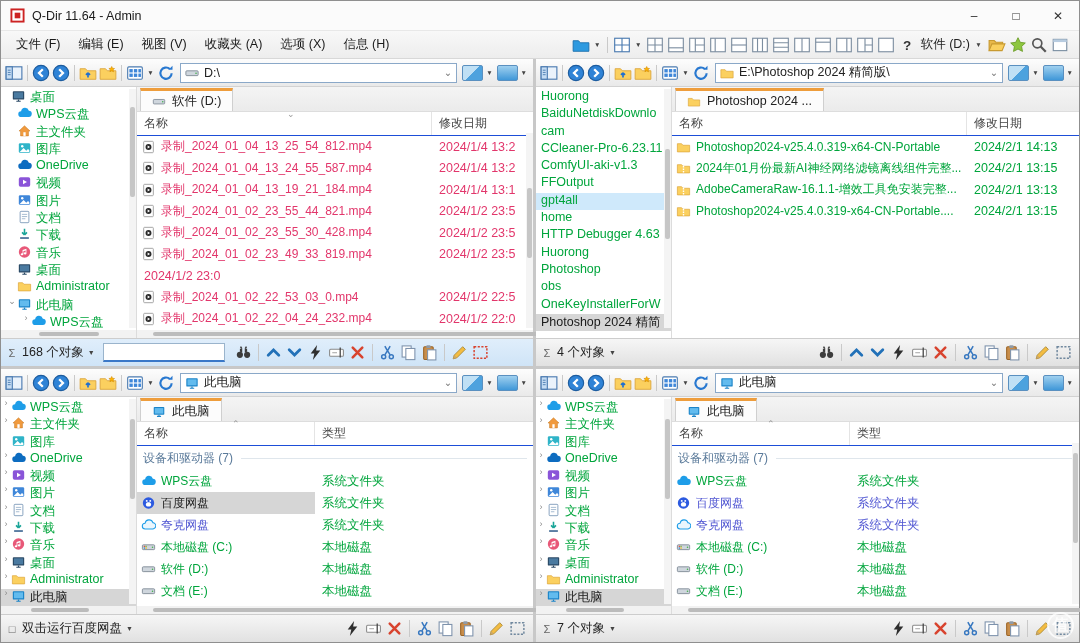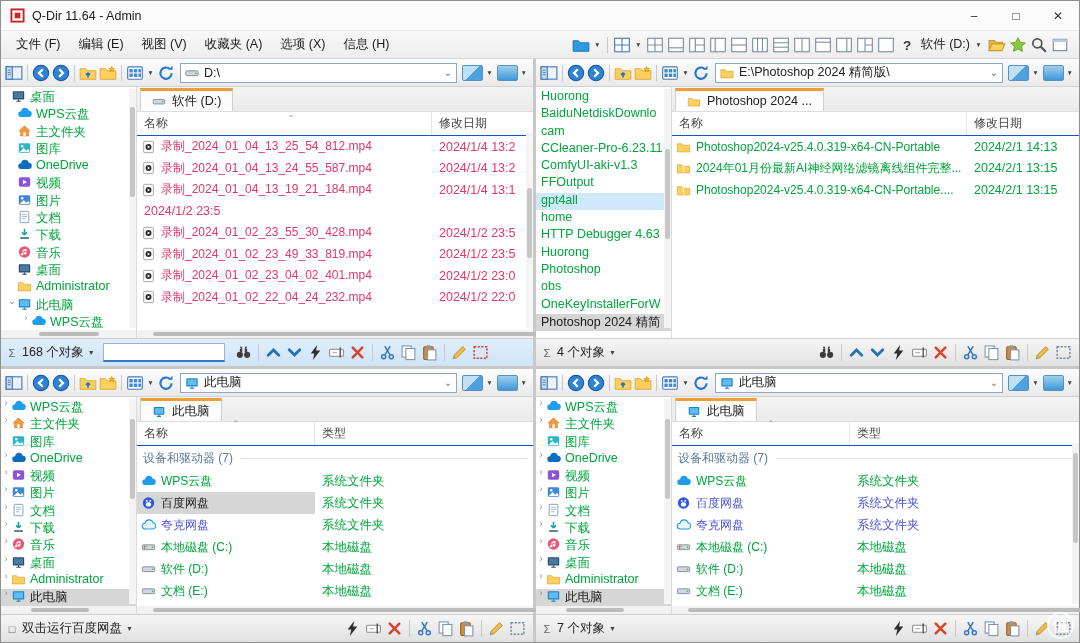--- a/index.html
+++ b/index.html
@@ -509,20 +509,30 @@
                       <circle cx="8" cy="8" r="3.4" fill="#2b2b2b"></circle>
                       <path d="M7 6.4v3.2l2.8-1.6z" fill="#fff"></path>
                     </svg>
                   </span>
                   <span class="fname">录制_2024_01_04_13_19_21_184.mp4</span>
                 </span>
                 <span class="cell-2 red">2024/1/4 13:1</span>
               </div>
 
               <div class="frow">
+                <span class="cell-name red">
+                  <span class="ficon">
+                    <svg xmlns="http://www.w3.org/2000/svg" viewBox="0 0 16 16">
+                      <rect x="2.5" y="1.5" width="11" height="13" rx="1" fill="#fff" stroke="#999"></rect>
+                      <circle cx="8" cy="8" r="3.4" fill="#2b2b2b"></circle>
+                      <path d="M7 6.4v3.2l2.8-1.6z" fill="#fff"></path>
+                    </svg>
+                  </span>
+                  <span class="fname">录制_2024_01_02_23_55_44_821.mp4</span>
+                </span>
                 <span class="cell-2 red">2024/1/2 23:5</span>
               </div>
 
               <div class="frow">
                 <span class="cell-name red">
                   <span class="ficon">
                     <svg xmlns="http://www.w3.org/2000/svg" viewBox="0 0 16 16">
                       <rect x="2.5" y="1.5" width="11" height="13" rx="1" fill="#fff" stroke="#999"></rect>
                       <circle cx="8" cy="8" r="3.4" fill="#2b2b2b"></circle>
                       <path d="M7 6.4v3.2l2.8-1.6z" fill="#fff"></path>
@@ -542,33 +552,36 @@
                       <path d="M7 6.4v3.2l2.8-1.6z" fill="#fff"></path>
                     </svg>
                   </span>
                   <span class="fname">录制_2024_01_02_23_49_33_819.mp4</span>
                 </span>
                 <span class="cell-2 red">2024/1/2 23:5</span>
               </div>
 
 
               <div class="frow">
+                <span class="cell-2 red">2024/1/2 23:0</span>
+              </div>
+
+              <div class="frow">
                 <span class="cell-name red">
                   <span class="ficon">
                     <svg xmlns="http://www.w3.org/2000/svg" viewBox="0 0 16 16">
                       <rect x="2.5" y="1.5" width="11" height="13" rx="1" fill="#fff" stroke="#999"></rect>
                       <circle cx="8" cy="8" r="3.4" fill="#2b2b2b"></circle>
                       <path d="M7 6.4v3.2l2.8-1.6z" fill="#fff"></path>
                     </svg>
                   </span>
-                  <span class="fname">录制_2024_01_02_23_04_02_401.mp4</span>
-                </span>
-                <span class="cell-2 red">2024/1/2 23:0</span>
-              </div>
-
+                  <span class="fname">录制_2024_01_02_22_53_03_0.mp4</span>
+                </span>
+                <span class="cell-2 red">2024/1/2 22:5</span>
+              </div>
 
               <div class="frow">
                 <span class="cell-name red">
                   <span class="ficon">
                     <svg xmlns="http://www.w3.org/2000/svg" viewBox="0 0 16 16">
                       <rect x="2.5" y="1.5" width="11" height="13" rx="1" fill="#fff" stroke="#999"></rect>
                       <circle cx="8" cy="8" r="3.4" fill="#2b2b2b"></circle>
                       <path d="M7 6.4v3.2l2.8-1.6z" fill="#fff"></path>
                     </svg>
                   </span>
@@ -826,20 +839,32 @@
                     <svg xmlns="http://www.w3.org/2000/svg" viewBox="0 0 16 16">
                       <path d="M1 4.6 1 13.6h14V6H7.4L5.8 4.2H1z" fill="#fbd05f" stroke="#dca63b" stroke-width="0.8"></path>
                       <path d="M8 5.8v7.4" stroke="#fff" stroke-width="1.6" stroke-dasharray="1.6 1.2"></path>
                     </svg>
                   </span>
                   <span class="fname">2024年01月份最新AI神经网络滤镜离线组件完整...</span>
                 </span>
                 <span class="cell-2 green">2024/2/1 13:15</span>
               </div>
 
+              <div class="frow">
+                <span class="cell-name green">
+                  <span class="ficon">
+                    <svg xmlns="http://www.w3.org/2000/svg" viewBox="0 0 16 16">
+                      <path d="M1 4.6 1 13.6h14V6H7.4L5.8 4.2H1z" fill="#fbd05f" stroke="#dca63b" stroke-width="0.8"></path>
+                      <path d="M8 5.8v7.4" stroke="#fff" stroke-width="1.6" stroke-dasharray="1.6 1.2"></path>
+                    </svg>
+                  </span>
+                  <span class="fname">AdobeCameraRaw-16.1.1-增效工具免安装完整...</span>
+                </span>
+                <span class="cell-2 green">2024/2/1 13:13</span>
+              </div>
 
               <div class="frow">
                 <span class="cell-name green">
                   <span class="ficon">
                     <svg xmlns="http://www.w3.org/2000/svg" viewBox="0 0 16 16">
                       <path d="M1 4.6 1 13.6h14V6H7.4L5.8 4.2H1z" fill="#fbd05f" stroke="#dca63b" stroke-width="0.8"></path>
                       <path d="M8 5.8v7.4" stroke="#fff" stroke-width="1.6" stroke-dasharray="1.6 1.2"></path>
                     </svg>
                   </span>
                   <span class="fname">Photoshop2024-v25.4.0.319-x64-CN-Portable....</span>

